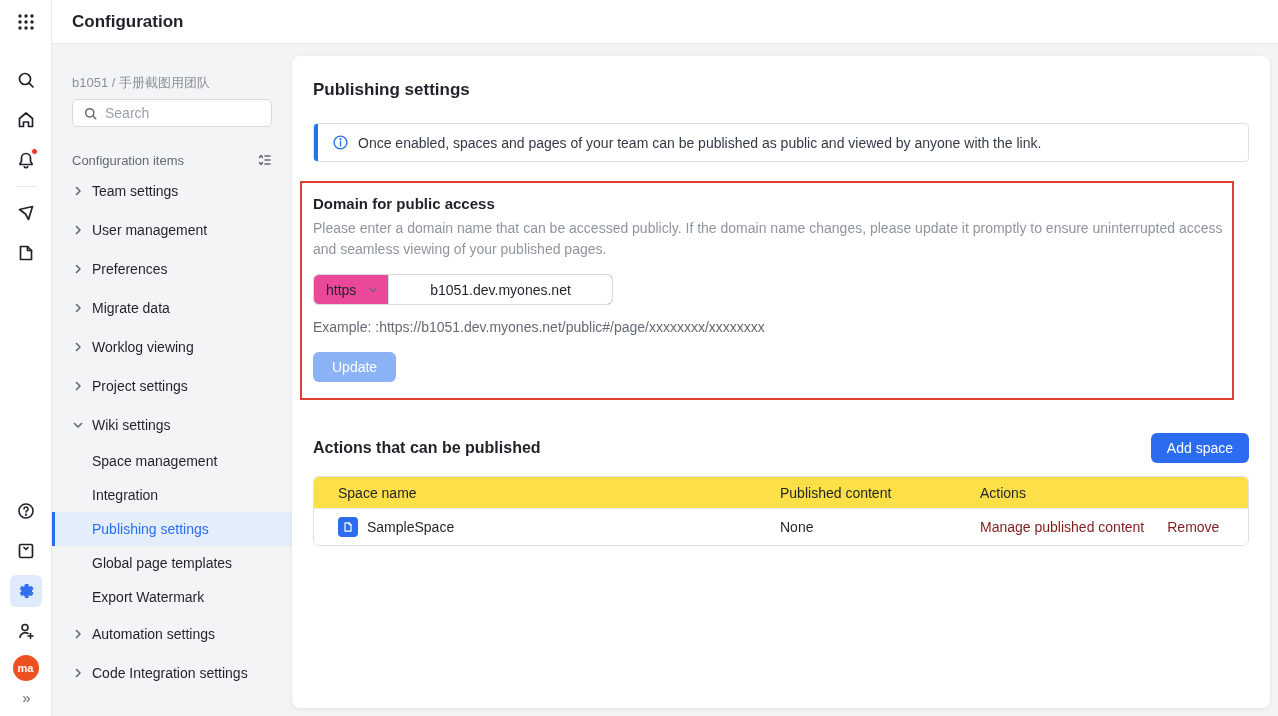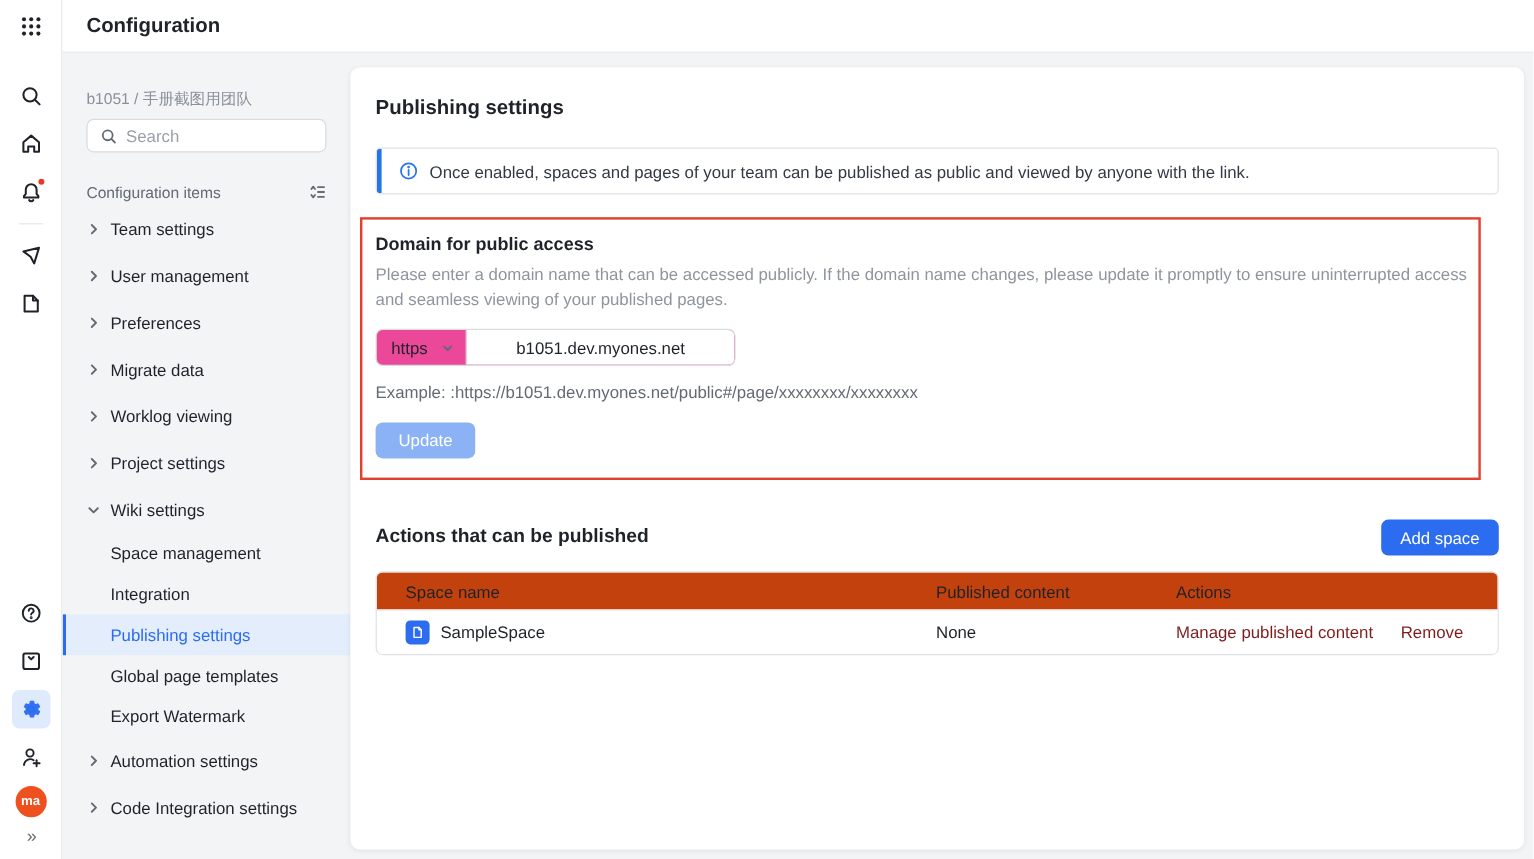--- a/index.html
+++ b/index.html
@@ -60,21 +60,21 @@
   .proto-select { width:75px; display:flex; align-items:center; justify-content:space-between; padding:0 10px 0 12px; border-right:1px solid #d8dbe0; font-size:14px; color:#1f2329; cursor:pointer; }
   .url-input { width:223px; border:none; outline:none; padding:0 12px; font-size:14px; color:#1f2329; font-family:inherit;text-align:center; }
   .example { margin-top:14px; font-size:14px; color:#646a73; }
   .btn-update { margin-top:17px; height:30px; padding:0 19px; background:#8ab2f4; color:#fff; border:none; border-radius:6px; font-size:14px; font-family:inherit; cursor:not-allowed; }
 
   .spaces-head { margin-top:33px; display:flex; align-items:center; justify-content:space-between; }
   .spaces-title { font-size:16px; font-weight:700; }
   .btn-add { height:30px; padding:0 16px; background:#2b6cf0; color:#fff; border:none; border-radius:6px; font-size:14px; font-family:inherit; cursor:pointer; }
 
   .table { margin-top:13px; border:1px solid #dfe1e5; border-radius:6px; overflow:hidden; }
-  .t-head { display:flex; background:#c2410c; height:31px; align-items:center; }
+  .t-head { display:flex; background:#fde047; height:31px; align-items:center; }
   .t-row { display:flex; height:37px; align-items:center; border-top:1px solid #e8eaed; background:#fff; }
   .c1 { flex:1; padding-left:24px; display:flex; align-items:center; gap:9px; }
   .c2 { width:200px; }
   .c3 { width:268px; display:flex; gap:23px; }
   .th { font-size:14px; color:#1f2329; }
   .td { font-size:14px; color:#1f2329; }
   .link { font-size:14px; color:#7f1d1d; cursor:pointer; text-decoration:none; white-space:nowrap; }
   .space-ic { width:20px; height:20px; border-radius:4px; background:#2b6cf0; display:flex; align-items:center; justify-content:center; }
 </style>
 </head>

